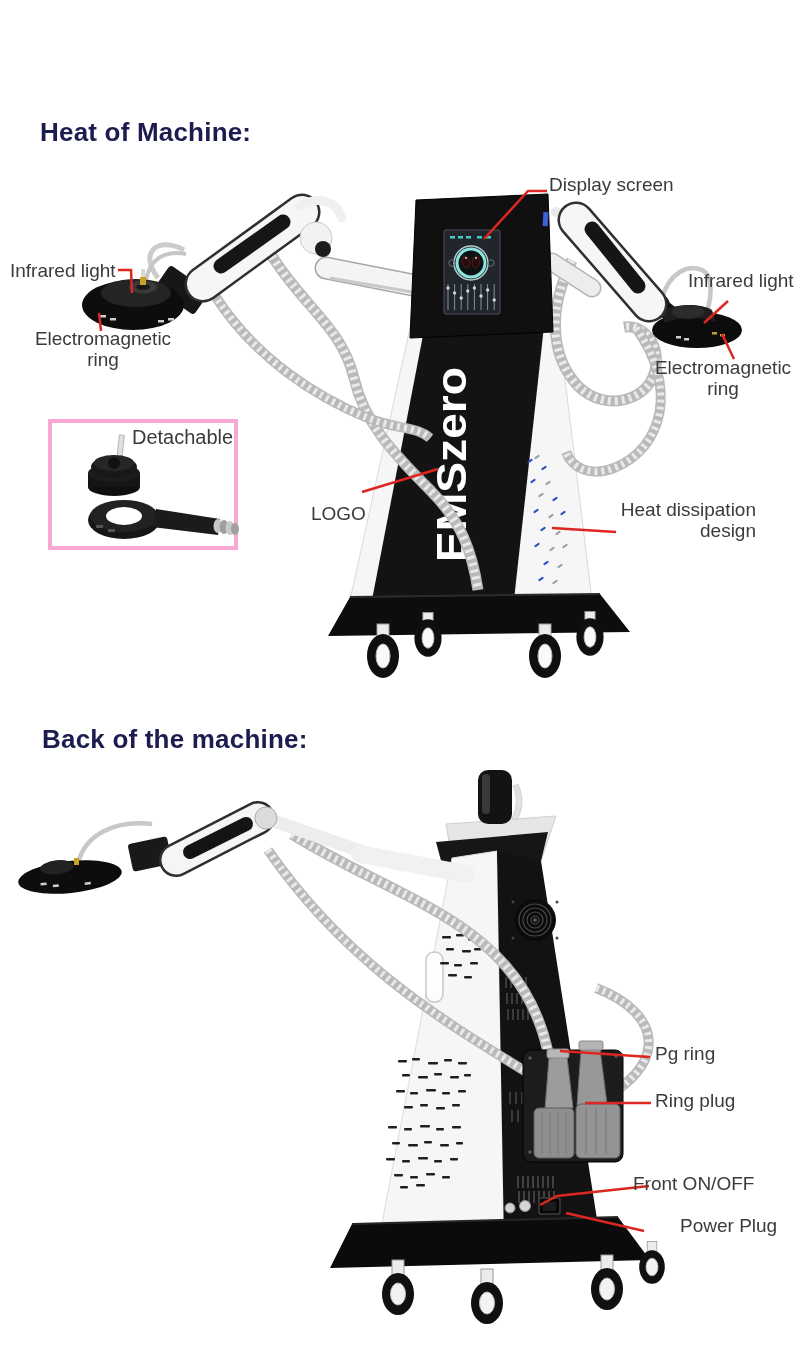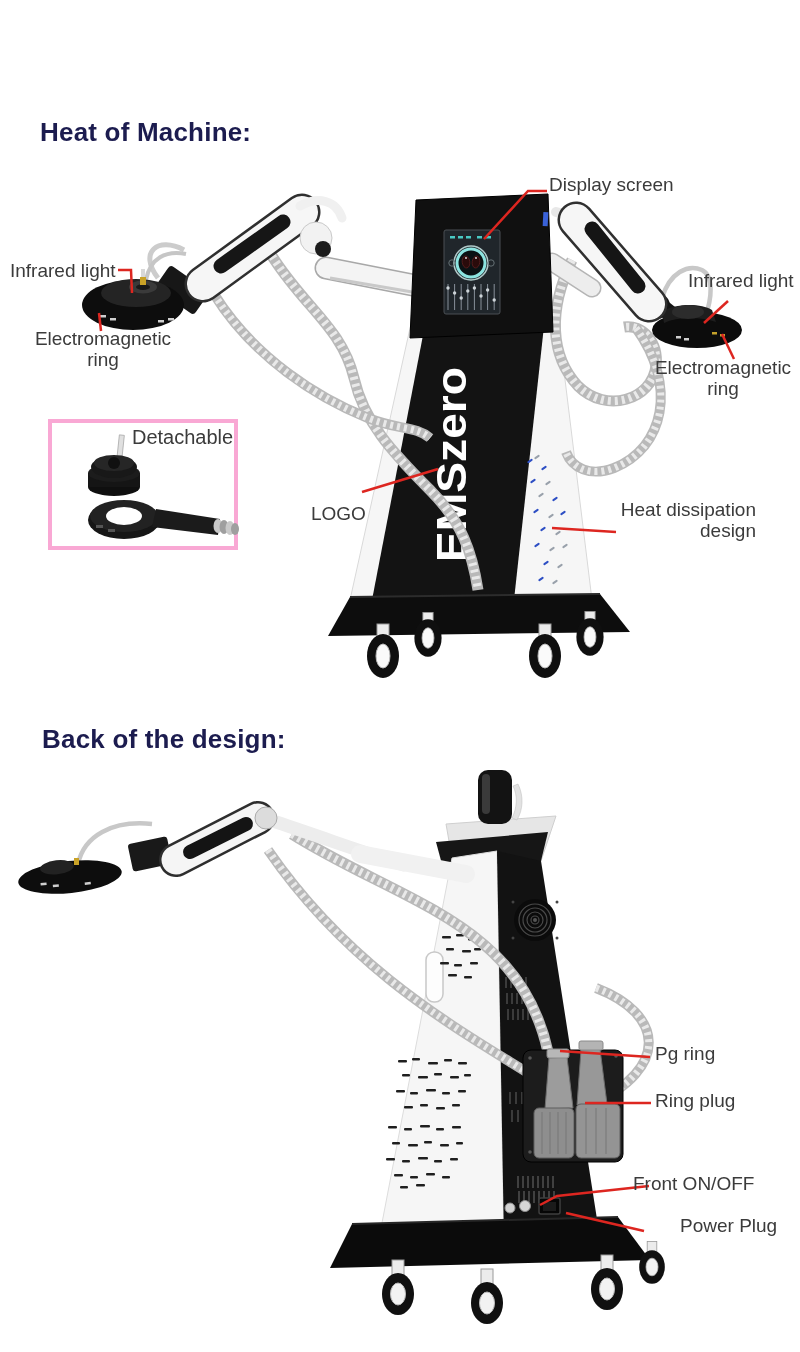--- a/index.html
+++ b/index.html
@@ -235,21 +235,21 @@
         <ellipse cx="172" cy="104" rx="4.5" ry="7" fill="#9f9f9f"></ellipse>
         <ellipse cx="178" cy="105" rx="4.5" ry="7" fill="#c9c9c9"></ellipse>
         <ellipse cx="183" cy="106" rx="4" ry="6" fill="#9f9f9f"></ellipse>
         <rect x="44" y="102" width="7" height="3" fill="#555555"></rect>
         <rect x="56" y="106" width="7" height="3" fill="#555555"></rect>
       </g>
     </svg>
     <div class="inset-label">Detachable</div>
   </div>
 
-  <div class="sec-heading" style="left:42px;top:724px;">Back of the design:</div>
+  <div class="sec-heading" style="left:42px;top:724px;">Back of the machine:</div>
 
   <svg id="back-svg" width="800" height="590" viewBox="0 0 800 590">
 
     <g>
       <polygon points="446,62 556,54 541,99 452,96" fill="#e6e6e6" stroke="#cfcfcf"></polygon>
       <rect x="478" y="8" width="34" height="54" rx="10" fill="#131313"></rect>
       <rect x="482" y="12" width="8" height="40" rx="4" fill="#3a3a3a"></rect>
       <path d="M518,22 C524,34 523,48 517,58 L512,56 C517,46 518,34 513,24 Z" fill="#e2e2e2" stroke="#bbbbbb" stroke-width="0.5"></path>
       <polygon points="436,80 548,70 541,99 443,106" fill="#161616"></polygon>
       <polygon points="452,96 497,89 504,478 377,487" fill="#f6f6f6" stroke="#dcdcdc"></polygon>

